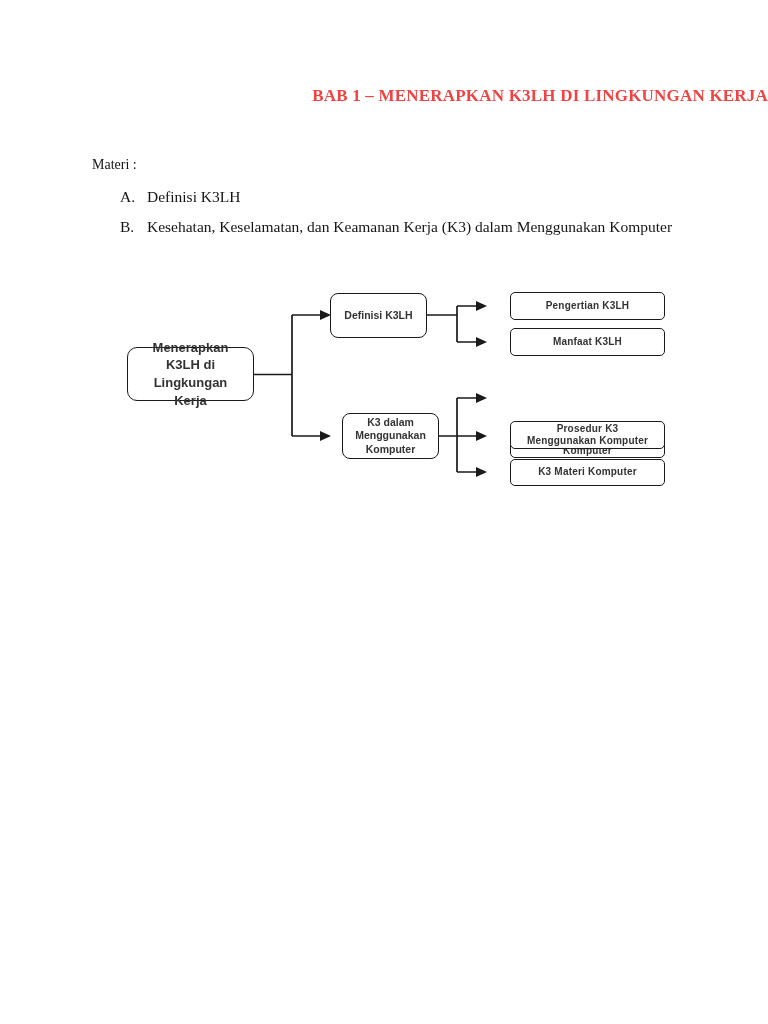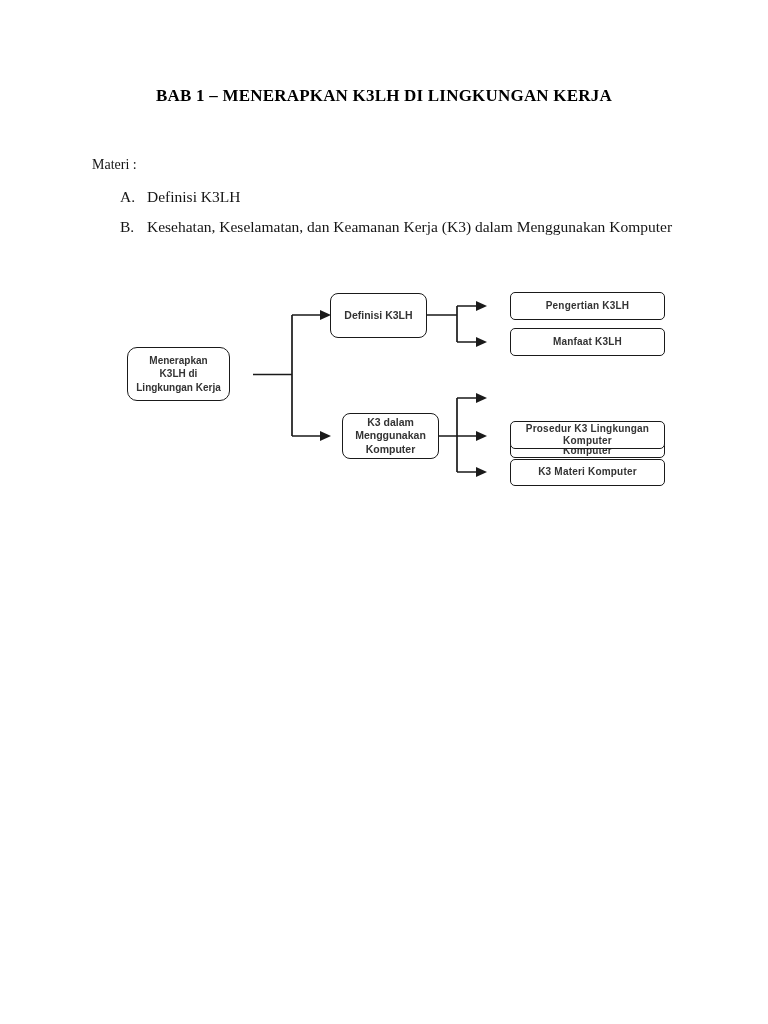--- a/index.html
+++ b/index.html
@@ -11,26 +11,26 @@
     background: #ffffff;
     font-family: "Liberation Serif", serif;
     color: #111111;
     overflow: hidden;
   }
   .doc-title {
     position: absolute;
     top: 86px;
     left: 0;
     width: 768px;
-    text-align: center;
+    text-align: right;
     font-family: "Liberation Serif", serif;
     font-size: 17px;
     font-weight: bold;
     letter-spacing: 0.2px;
-    color: #000000;
+    color: #ef4444;
   }
   .materi-label {
     position: absolute;
     top: 157px;
     left: 92px;
     font-size: 14px;
     color: #151515;
   }
   .materi-list {
     position: absolute;
@@ -67,23 +67,23 @@
     background: #ffffff;
     border: 1.5px solid #1a1a1a;
     display: flex;
     align-items: center;
     justify-content: center;
     text-align: center;
     font-weight: bold;
     color: #333333;
   }
   .node-root {
-    left: 127px; top: 347px; width: 103px; height: 54px;
+    left: 127px; top: 347px; width: 127px; height: 54px;
     border-radius: 10px;
-    font-size: 10px;
+    font-size: 13px;
     line-height: 1.35;
     padding: 0 8px;
   }
   .node-branch {
     width: 97px;
     border-radius: 8px;
     font-size: 10.5px;
     line-height: 1.3;
     padding: 0 4px;
   }
@@ -145,18 +145,18 @@
     </svg>
 
     <div class="node node-root">Menerapkan K3LH di Lingkungan Kerja</div>
 
     <div class="node node-branch node-branch-1">Definisi K3LH</div>
     <div class="node node-branch node-branch-2">K3 dalam Menggunakan Komputer</div>
 
     <div class="node node-leaf node-leaf-1">Pengertian K3LH</div>
     <div class="node node-leaf node-leaf-2">Manfaat K3LH</div>
     <div class="node node-leaf node-leaf-3">K3 Menggunakan Komputer</div>
-    <div class="node node-leaf node-leaf-4">Prosedur K3 Lingkungan Komputer</div>
+    <div class="node node-leaf node-leaf-4">Prosedur K3 Menggunakan Komputer</div>
     <div class="node node-leaf node-leaf-5">K3 Materi Komputer</div>
 
   </div>
 
 </div>
 
 </body></html>

